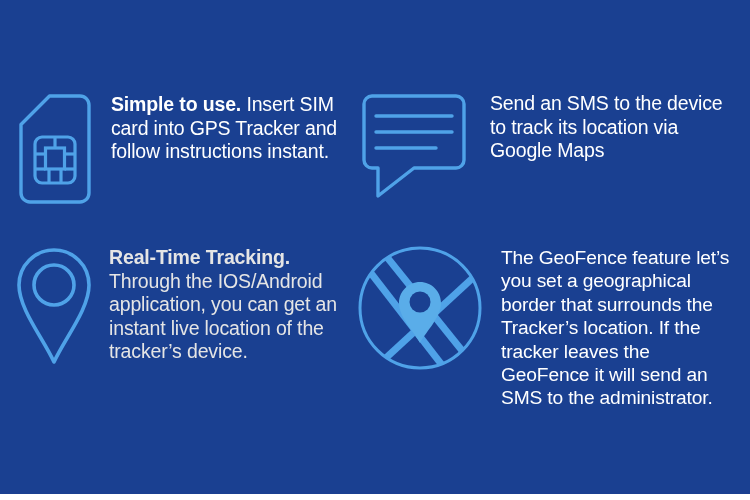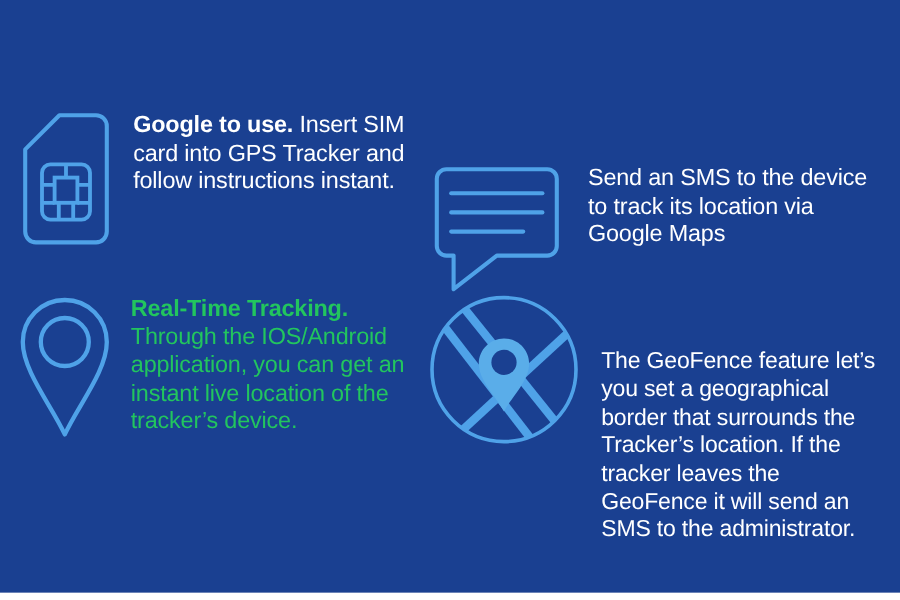--- a/index.html
+++ b/index.html
@@ -37,39 +37,38 @@
   }
   .feature .icon-wrap {
     flex: 0 0 auto;
     display: block;
   }
   .feature .text-wrap {
     flex: 1 1 auto;
   }
 
   .f1 { left: 16px;  top: 92px;  width: 330px; }
-  .f2 { left: 360px; top: 92px;  width: 370px; margin-top: 45px; }
+  .f2 { left: 360px; top: 92px;  width: 370px; }
   .f3 { left: 14px;  top: 246px; width: 330px; }
   .f4 { left: 356px; top: 244px; width: 380px; }
 
   .para {
     color: #ffffff;
     font-size: 19.5px;
     line-height: 23.6px;
     letter-spacing: -0.15px;
     margin: 0;
     font-weight: 400;
   }
   .para .lead {
     font-weight: bold;
   }
   .para.tight {
     font-size: 19.2px;
     line-height: 23.4px;
-    margin-top: 44px;
   }
 
   .f1 .text-wrap { padding-left: 17px; padding-top: 1px; }
   .f2 .text-wrap { padding-left: 22px; padding-top: 0px; }
   .f3 .text-wrap { padding-left: 15px; padding-top: 0px; }
   .f4 .text-wrap { padding-left: 17px; padding-top: 2px; }
 
   svg { display: block; }
 </style>
 </head>
@@ -86,21 +85,21 @@
         <line x1="39" y1="45" x2="39" y2="56" stroke="#4fa2e8" stroke-width="3.2"></line>
         <line x1="19" y1="62" x2="29.5" y2="62" stroke="#4fa2e8" stroke-width="3.2"></line>
         <line x1="48.5" y1="62" x2="59" y2="62" stroke="#4fa2e8" stroke-width="3.2"></line>
         <line x1="19" y1="77" x2="29.5" y2="77" stroke="#4fa2e8" stroke-width="3.2"></line>
         <line x1="48.5" y1="77" x2="59" y2="77" stroke="#4fa2e8" stroke-width="3.2"></line>
         <line x1="33" y1="77" x2="33" y2="91" stroke="#4fa2e8" stroke-width="3.2"></line>
         <line x1="45" y1="77" x2="45" y2="91" stroke="#4fa2e8" stroke-width="3.2"></line>
       </svg>
     </div>
     <div class="text-wrap">
-      <p class="para" style="color: rgb(255, 255, 255);"><span class="lead">Google to use.</span>
+      <p class="para" style="color: rgb(255, 255, 255);"><span class="lead">Simple to use.</span>
         <span>Insert SIM card into GPS Tracker and follow instructions instant.</span>
       </p>
     </div>
   </div>
 
   <div class="feature f2">
     <div class="icon-wrap">
       <svg width="108" height="110" viewBox="0 0 108 110" aria-hidden="true">
         <path d="M12 4 H96 a8 8 0 0 1 8 8 V68 a8 8 0 0 1 -8 8 H54 L18 104 V76 H12 a8 8 0 0 1 -8 -8 V12 a8 8 0 0 1 8 -8 Z" fill="none" stroke="#4fa2e8" stroke-width="3.4" stroke-linejoin="round" stroke-linecap="round"></path>
         <line x1="16" y1="24" x2="92" y2="24" stroke="#4fa2e8" stroke-width="3.4" stroke-linecap="round"></line>
@@ -115,21 +114,21 @@
   </div>
 
   <div class="feature f3">
     <div class="icon-wrap">
       <svg width="80" height="122" viewBox="0 0 80 122" aria-hidden="true">
         <path d="M40 4 C20.6 4 5 19.6 5 39 C5 63 29 92 40 116 C51 92 75 63 75 39 C75 19.6 59.4 4 40 4 Z" fill="none" stroke="#4fa2e8" stroke-width="3.6" stroke-linejoin="round"></path>
         <circle cx="40" cy="39" r="20" fill="none" stroke="#4fa2e8" stroke-width="3.6"></circle>
       </svg>
     </div>
     <div class="text-wrap">
-      <p class="para" style="color: #22c55e;"><span class="lead">Real-Time Tracking.</span>
+      <p class="para" style="color: #e5e5e5;"><span class="lead">Real-Time Tracking.</span>
         <span>Through the IOS/Android application, you can get an instant live location of the tracker’s device.</span>
       </p>
     </div>
   </div>
 
   <div class="feature f4">
     <div class="icon-wrap">
       <svg width="128" height="128" viewBox="0 0 128 128" aria-hidden="true">
         <defs>
           <clipPath id="mapClip">

